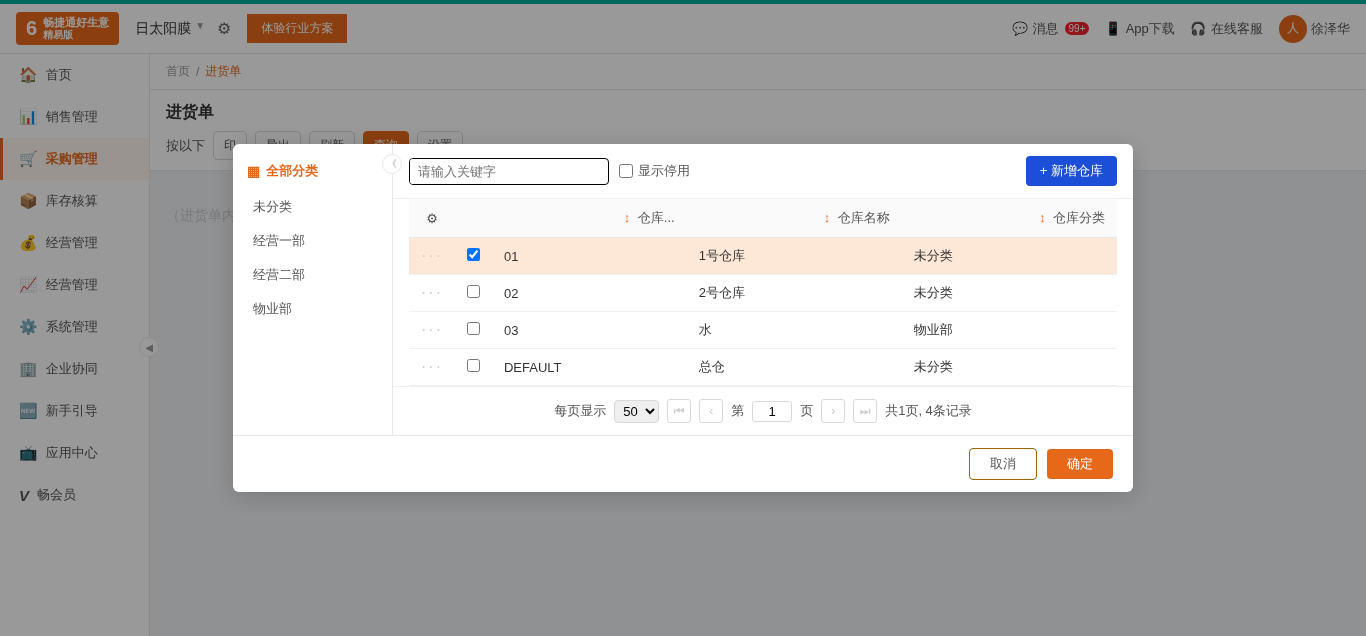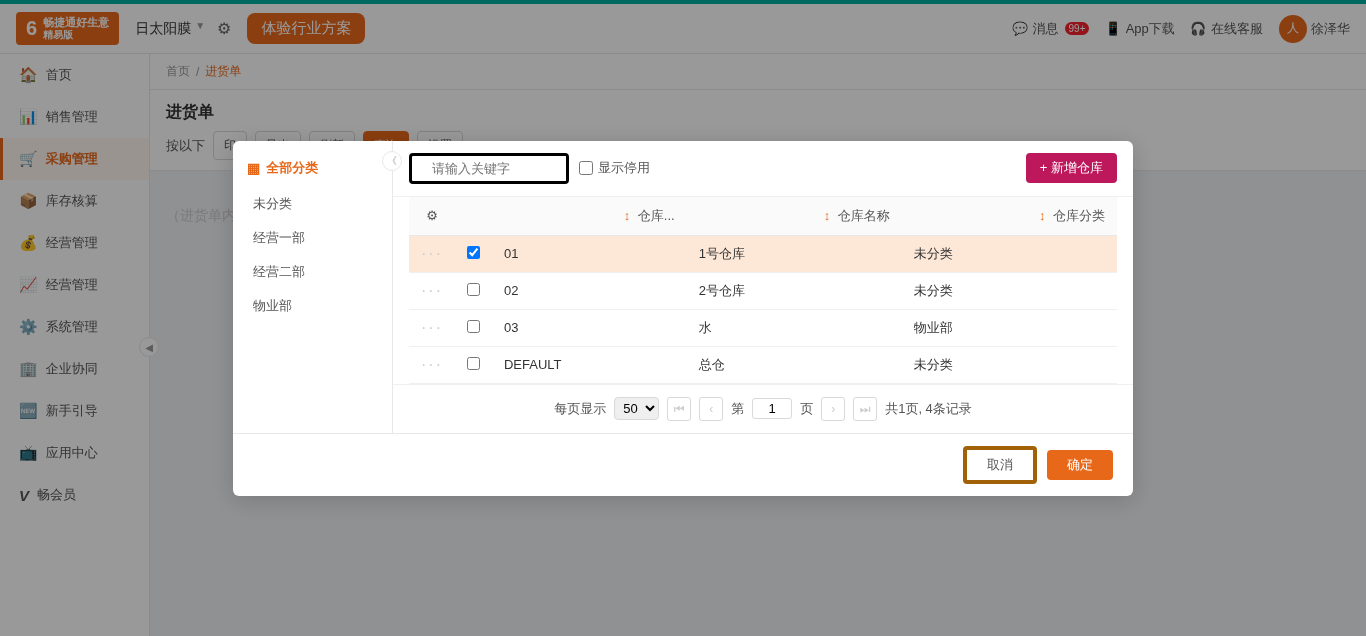--- a/index.html
+++ b/index.html
@@ -17,21 +17,21 @@
       z-index: 10;
     }
     .topbar-logo {
       display: flex; align-items: center; gap: 6px;
       color: #fff; background: #e8681a; padding: 4px 10px; border-radius: 4px; font-size: 12px; font-weight: bold; margin-right: 16px;
     }
     .topbar-logo .logo-icon { font-size: 20px; }
     .topbar-company { display: flex; align-items: flex-start; gap: 4px; color: #333; font-size: 14px; cursor: pointer; }
     .topbar-company .arrow { color: #999; font-size: 10px; }
     .topbar-gear { margin-left: 12px; color: #666; cursor: pointer; font-size: 16px; }
-    .topbar-btn { margin-left: 16px; background: #e8681a; color: #fff; border: none; border-radius: 8px; padding: 6px 14px; cursor: pointer; font-size: 15px; }
+    .topbar-btn { margin-left: 16px; background: #e8681a; color: #fff; border: none; border-radius: 0; padding: 6px 14px; cursor: pointer; font-size: 12px; }
     .topbar-right { margin-left: auto; display: flex; align-items: center; gap: 16px; }
     .topbar-right-item { display: flex; align-items: center; gap: 4px; color: #555; cursor: pointer; font-size: 13px; }
     .badge { background: #f5222d; color: #fff; font-size: 10px; border-radius: 8px; padding: 1px 4px; margin-left: 2px; }
     .topbar-avatar { width: 28px; height: 28px; border-radius: 50%; background: #e8681a; display: flex; align-items: center; justify-content: center; color: #fff; font-size: 12px; }
 
     
     .layout { display: flex; height: calc(100vh - 50px); }
 
     
     .sidebar {
@@ -116,32 +116,32 @@
 
     
     .right-panel { flex: 1; display: flex; flex-direction: column; min-width: 0; }
     .right-panel-toolbar {
       display: flex; align-items: center; gap: 10px;
       padding: 12px 16px;
       border-bottom: 1px solid #f0f0f0;
     }
     .search-box {
       display: flex; align-items: center;
-      border: 3px solid #000000; border-radius: 4px;
-      overflow: hidden; width: 160px; padding-left: 12px;
+      border: 1px solid #000000; border-radius: 4px;
+      overflow: hidden; width: 200px;
     }
     .search-box input {
       flex: 1; border: none; outline: none; padding: 5px 8px; font-size: 13px; color: #999;
     }
     .search-box .search-icon-btn { padding: 5px 8px; color: #999; cursor: pointer; background: none; border: none; }
     .show-disabled { display: flex; align-items: center; gap: 5px; color: #555; font-size: 13px; cursor: pointer; }
     .show-disabled input[type=checkbox] { width: 14px; height: 14px; }
     .add-btn {
       margin-left: auto;
-      background: #be185d; color: #fff; border: none; border-radius: 4px;
+      background: #1d4ed8; color: #fff; border: none; border-radius: 4px;
       padding: 6px 14px; cursor: pointer; font-size: 13px;
     }
 
     
     .table-wrap { flex: 1; overflow: auto; padding: 0 16px; }
     table { width: 100%; border-collapse: collapse; }
     table thead tr { background: #fafafa; }
     table th {
       padding: 10px 12px; text-align: right; font-size: 13px; color: #555;
       border-bottom: 1px solid #e8e8e8; font-weight: normal;
@@ -166,21 +166,21 @@
     .pagination .page-nav { width: 24px; height: 24px; display: flex; align-items: center; justify-content: center; cursor: pointer; color: #555; border: 1px solid #d9d9d9; border-radius: 3px; background: #fff; font-size: 12px; }
     .pagination input { width: 40px; text-align: center; border: 1px solid #d9d9d9; border-radius: 3px; padding: 2px 4px; font-size: 13px; }
     .pagination .page-nav.disabled { color: #ccc; cursor: default; }
 
     
     .modal-footer {
       display: flex; align-items: center; justify-content: flex-end;
       gap: 10px; padding: 12px 20px;
       border-top: 1px solid #e8e8e8;
     }
-    .btn-cancel { border: 4px solid #a16207; background: #fff; border-radius: 4px; padding: 6px 20px; cursor: pointer; color: #555; font-size: 13px; }
+    .btn-cancel { border: 1px solid #a16207; background: #fff; border-radius: 4px; padding: 6px 20px; cursor: pointer; color: #555; font-size: 13px; }
     .btn-confirm { background: #e8681a; color: #fff; border: none; border-radius: 4px; padding: 6px 20px; cursor: pointer; font-size: 13px; }
 
     
     .row-actions { color: #ccc; font-size: 16px; letter-spacing: 2px; cursor: pointer; }
 
     
     .top-accent { height: 4px; background: #00b0a0; width: 100%; }
   </style>
 </head>
 <body>

